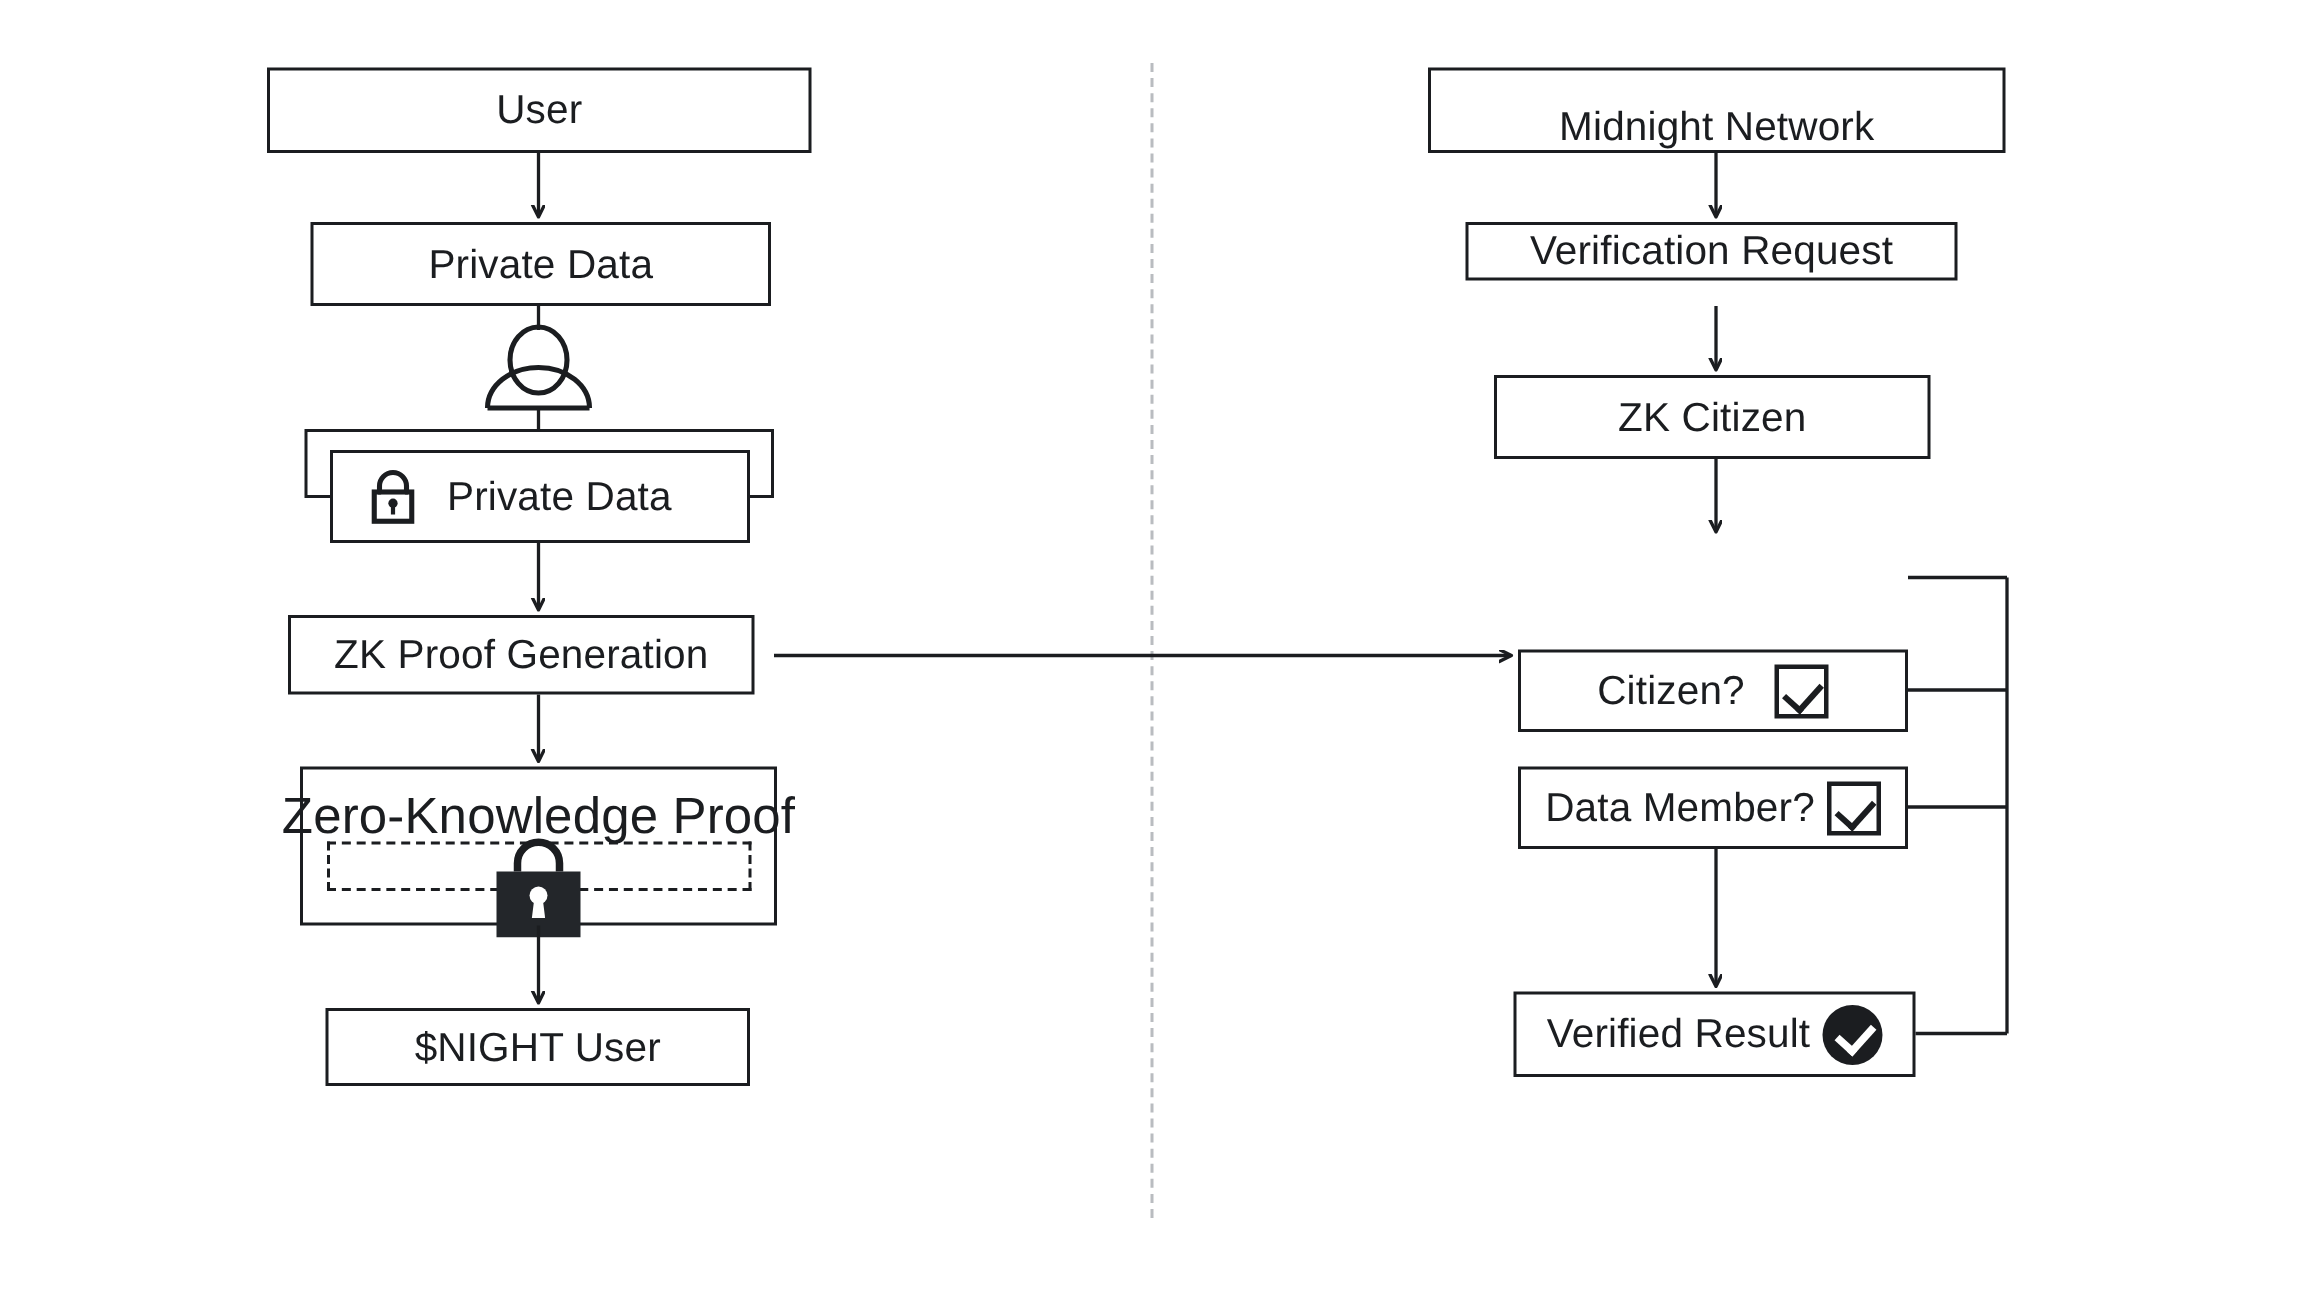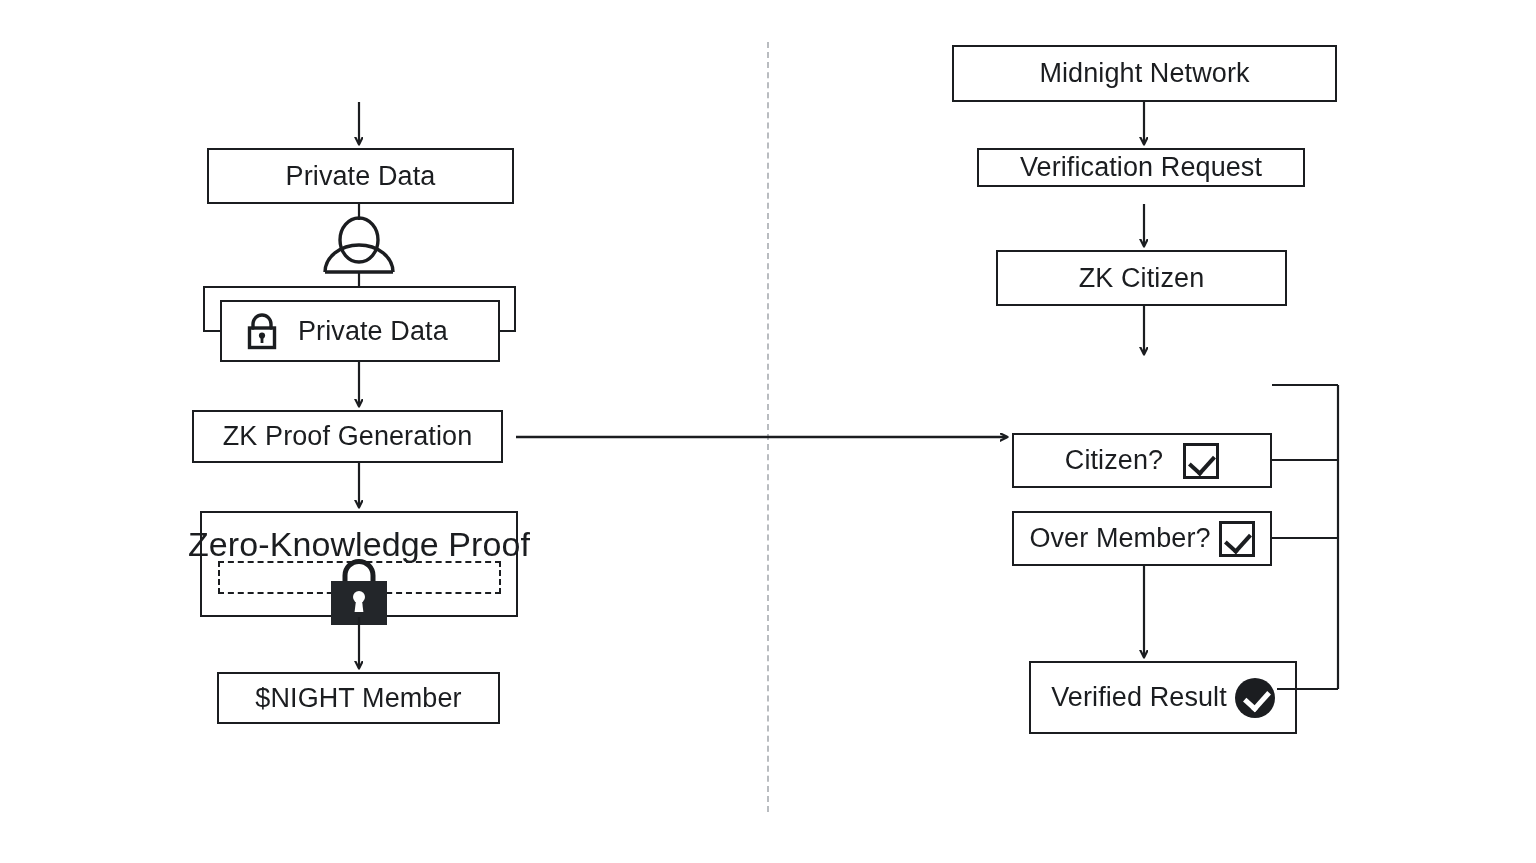--- a/index.html
+++ b/index.html
@@ -110,20 +110,23 @@
     font-size: 34px;
   }
 </style>
 </head>
 <body>
 
 <div id="canvas">
 
   <div class="divider" style="left:767px; top:42px; height:770px;"></div>
 
+  <div class="node" style="left:178px; top:45px; width:363px; height:57px;">
+    <span class="node-label">User</span>
+  </div>
 
   <div class="node" style="left:207px; top:148px; width:307px; height:56px;">
     <span class="node-label">Private Data</span>
   </div>
 
   <div class="node" style="left:203px; top:286px; width:313px; height:46px; background:transparent;"></div>
 
   <div class="node" style="left:220px; top:300px; width:280px; height:62px; justify-content:flex-start; padding-left:18px; gap:14px;">
     <span class="outline-lock" style="position:relative; width:44px; height:44px; flex:0 0 auto;">
       <svg width="44" height="44" viewBox="0 0 44 44" aria-hidden="true">
@@ -149,47 +152,47 @@
   <span class="solid-lock" style="left:328px; top:555px; width:62px; height:70px;">
     <svg width="62" height="70" viewBox="0 0 62 70" aria-hidden="true">
       <path d="M17 26 v-5.5 a14 14 0 0 1 28 0 v5.5" fill="none" stroke="#1b1d20" stroke-width="5"></path>
       <rect x="3" y="26" width="56" height="44" fill="#23262a"></rect>
       <circle cx="31" cy="42" r="6" fill="#ffffff"></circle>
       <path d="M28.2 44 h5.6 l1.6 13 h-8.8 z" fill="#ffffff"></path>
     </svg>
   </span>
 
   <div class="node" style="left:217px; top:672px; width:283px; height:52px;">
-    <span class="node-label">$NIGHT Member</span>
-  </div>
-
-  <div class="node" style="left:952px; top:45px; width:385px; height:57px;">
+    <span class="node-label">$NIGHT User</span>
+  </div>
+
+  <div class="node" style="left:952px; top:45px; width:385px; height:57px;align-items:flex-end;">
     <span class="node-label">Midnight Network</span>
   </div>
 
   <div class="node" style="left:977px; top:148px; width:328px; height:39px;">
     <span class="node-label">Verification Request</span>
   </div>
 
   <div class="node" style="left:996px; top:250px; width:291px; height:56px;">
     <span class="node-label">ZK Citizen</span>
   </div>
 
 
   <div class="node check-node" style="left:1012px; top:433px; width:260px; height:55px;">
     <span class="node-label">Citizen?</span>
     <span class="checkbox"></span>
   </div>
 
   <div class="node check-node tight" style="left:1012px; top:511px; width:260px; height:55px;">
-    <span class="node-label">Over Member?</span>
+    <span class="node-label">Data Member?</span>
     <span class="checkbox"></span>
   </div>
 
-  <div class="node check-node tight" style="left:1009px; top:661px; width:268px; height:73px;margin-left:20px;">
+  <div class="node check-node tight" style="left:1009px; top:661px; width:268px; height:57px;">
     <span class="node-label">Verified Result</span>
     <span class="circle-check"></span>
   </div>
 
   <svg class="svg-layer">
     <defs>
       <marker id="arrowhead" markerWidth="10" markerHeight="10" refX="7.4" refY="4" orient="auto" markerUnits="userSpaceOnUse">
         <path d="M0,0 L8,4 L0,8" fill="none" stroke="#1b1d20" stroke-width="2.2" stroke-linecap="round" stroke-linejoin="round"></path>
       </marker>
     </defs>

